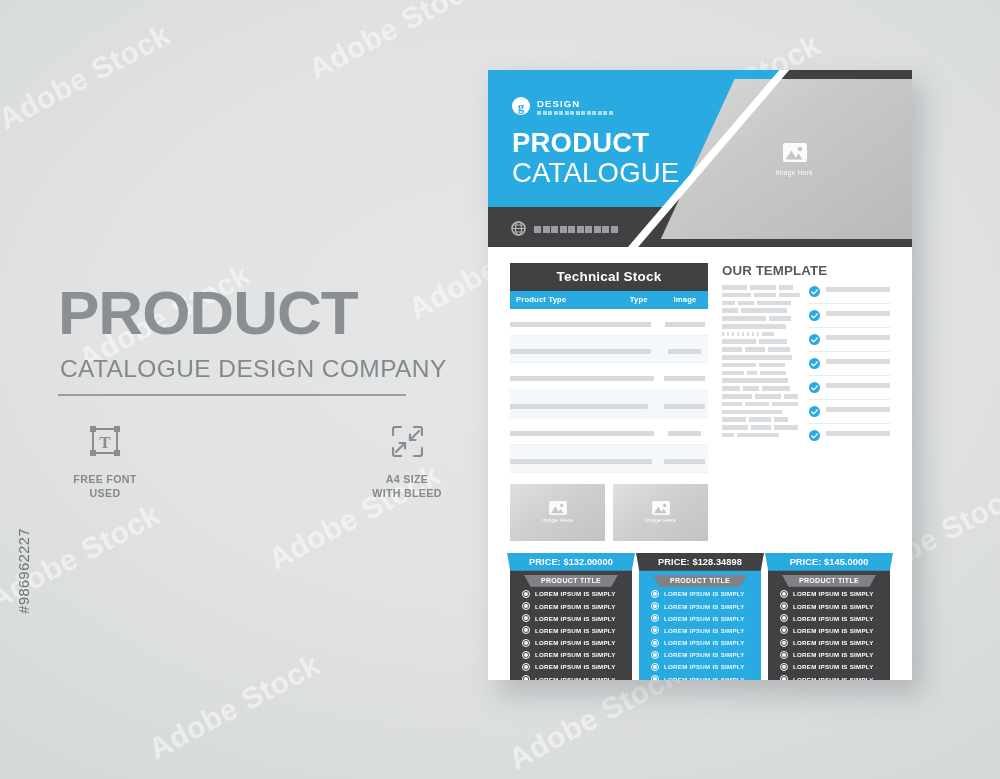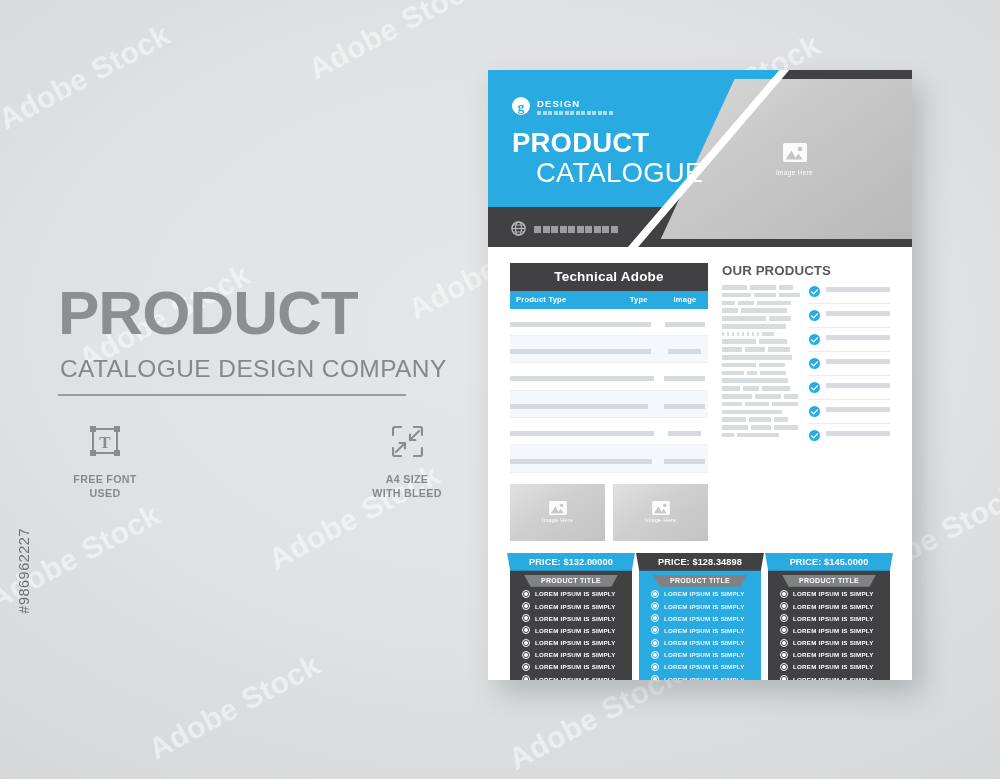--- a/index.html
+++ b/index.html
@@ -84,21 +84,21 @@
     width:18px;height:18px;border-radius:50%;background:#ffffff;
     display:flex;align-items:center;justify-content:center;
     color:#29abe2;font-size:13px;font-weight:700;line-height:1;font-family:"Liberation Serif",serif;
   }
   .logo-txt{color:#ffffff;}
   .logo-txt .nm{font-size:9.6px;font-weight:700;letter-spacing:1.1px;}
   .ph-row{display:flex;gap:1.5px;margin-top:2px;}
   .ph-row i{display:block;height:4px;background:rgba(255,255,255,.6);}
   .hdr-title{position:absolute;left:24px;top:58px;color:#ffffff;}
   .hdr-title .l1{font-size:27.5px;font-weight:700;letter-spacing:.2px;line-height:1.08;}
-  .hdr-title .l2{font-size:27.5px;font-weight:400;letter-spacing:.2px;line-height:1.12;margin-left:24px;}
+  .hdr-title .l2{font-size:27.5px;font-weight:400;letter-spacing:.2px;line-height:1.12;}
   .hdr-web{position:absolute;left:23px;bottom:11px;display:flex;align-items:center;gap:8px;}
   
   .body{padding:16px 22px 0 22px;display:flex;gap:14px;}
   .col-l{width:198px;}
   .col-r{flex:1;}
   .tech-head{
     background:#414042;color:#ffffff;text-align:center;
     font-size:13.5px;font-weight:700;padding:6px 0 7px;letter-spacing:.2px;
   }
   table.tech{width:100%;border-collapse:collapse;table-layout:fixed;}
@@ -303,21 +303,21 @@
           <i style="width:7px;height:7px;background:#9b9da0"></i>
             <i style="width:7px;height:7px;background:#9b9da0"></i>
           <i style="width:7px;height:7px;background:#9b9da0"></i>
             <i style="width:7px;height:7px;background:#9b9da0"></i>
         </div>
       </div>
     </div>
 
     <div class="body">
       <div class="col-l">
-        <div class="tech-head">Technical Adobe</div>
+        <div class="tech-head">Technical Stock</div>
         <table class="tech">
           <thead>
             <tr>
               <th class="c1">Product Type</th>
               <th class="c2">Type</th>
               <th class="c3">Image</th>
             </tr>
           </thead>
           <tbody id="tech-rows">
               <tr>
@@ -369,21 +369,21 @@
                 <circle cx="17" cy="6" r="2.3" fill="#c6c6c6"></circle>
                 <path d="M2.5 16.5 L8.5 7.5 L13.5 16.5 Z" fill="#c6c6c6"></path>
                 <path d="M11.5 16.5 L15.5 10.5 L19.5 16.5 Z" fill="#c6c6c6"></path>
               </svg>
               <div class="cap">Image Here</div>
             </div>
           </div>
       </div>
 
       <div class="col-r">
-        <div class="prod-head">OUR PRODUCTS</div>
+        <div class="prod-head">OUR TEMPLATE</div>
         <div class="prod-wrap">
           <div class="lorem" id="lorem">
               <div class="ln">
                 <i style="width:25px"></i>
                 <i style="width:26px"></i>
                 <i style="width:14px"></i>
               </div>
               <div class="ln">
                 <i style="width:30px"></i>
                 <i style="width:22px"></i>

